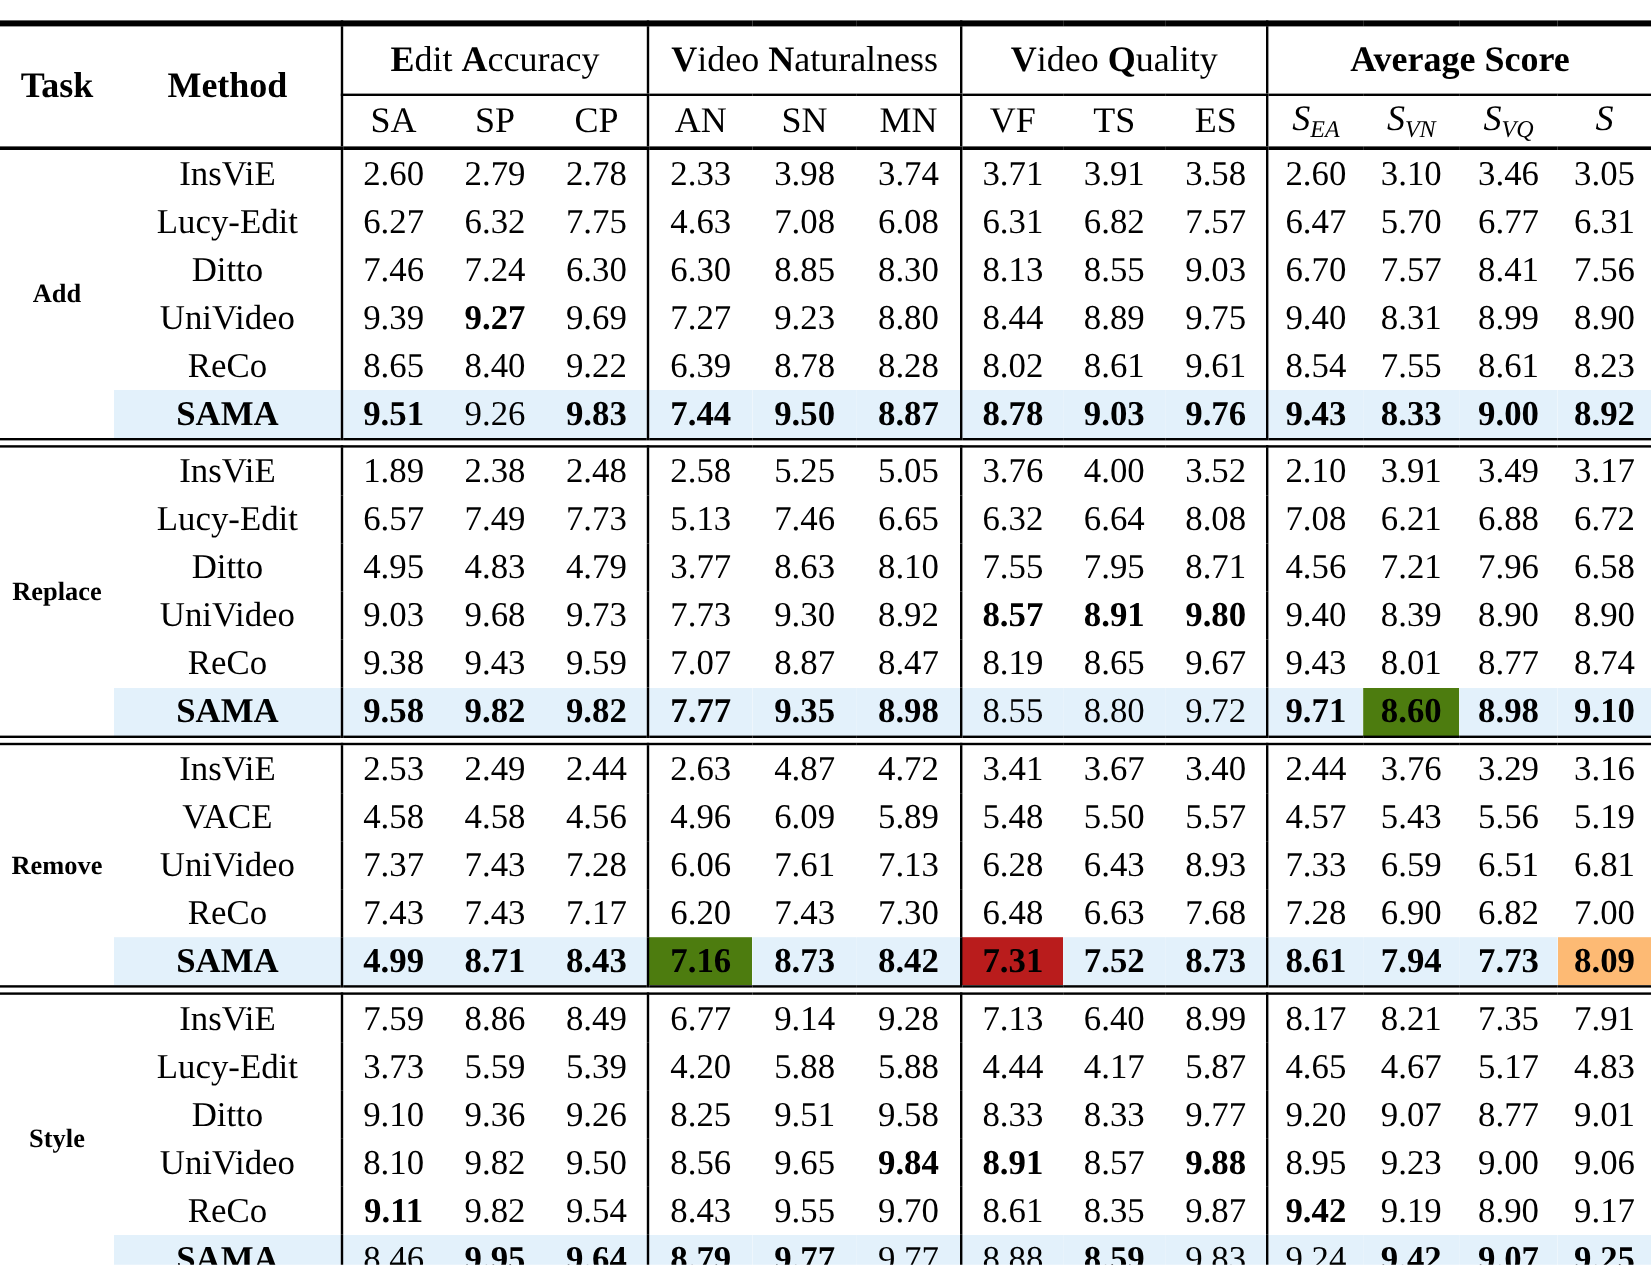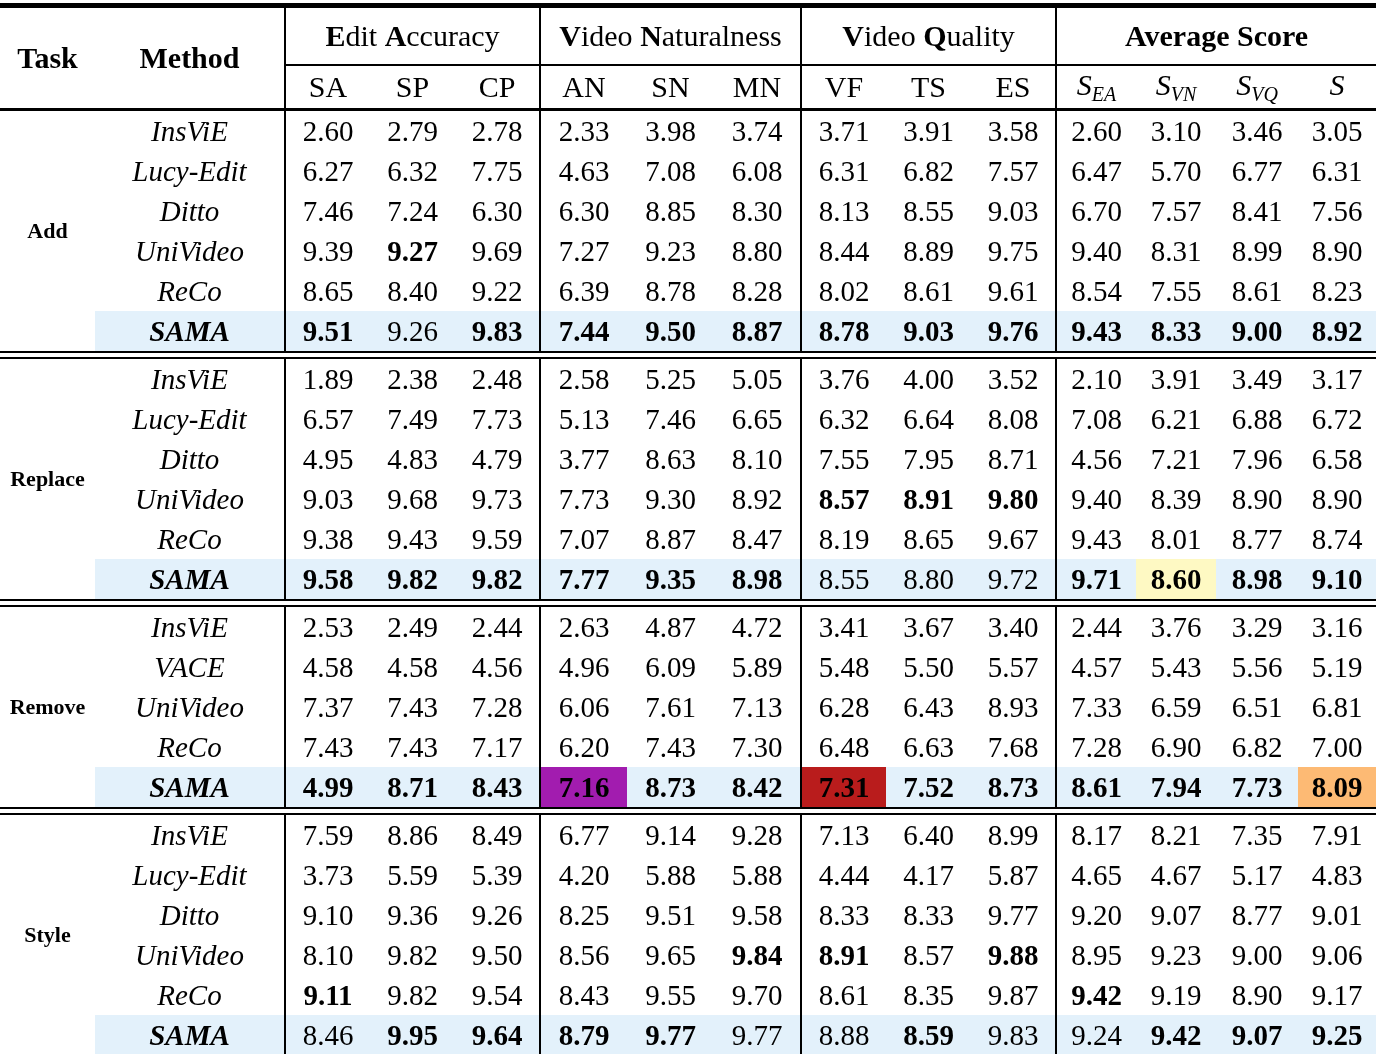--- a/index.html
+++ b/index.html
@@ -1,34 +1,34 @@
 <!DOCTYPE html>
 <html><head>
 <meta charset="utf-8">
 <style>
   html,body{margin:0;padding:0;background:#ffffff;}
   .page{
     width:1376px;height:1054px;background:#ffffff;box-sizing:border-box;
-    padding-top:3px;font-family:"Liberation Serif","DejaVu Serif",serif;color:#000;
+    padding-top:17px;font-family:"Liberation Serif","DejaVu Serif",serif;color:#000;
   }
   table{
     border-collapse:collapse;table-layout:fixed;width:1376px;
     border-top:5px solid #000;border-bottom:5px solid #000;
   }
   th,td{padding:0;margin:0;text-align:center;vertical-align:middle;font-weight:normal;overflow:hidden;white-space:nowrap;}
   .b{font-weight:bold;}
   .vl{border-left:2px solid #000;}
   .group-h{font-size:30px;height:56px;border-bottom:2px solid #000;}
   .task-h,.method-h{font-size:30px;font-weight:bold;border-bottom:3px solid #000;}
   .sub-h{font-size:30px;height:42px;border-bottom:3px solid #000;}
   .ital{font-style:italic;}
   .subscr{font-size:20px;font-style:italic;vertical-align:-6px;letter-spacing:0px;margin-top:44px;}
   td{font-size:29px;height:40px;line-height:40px;}
   .task-cell{font-size:22px;font-weight:bold;}
-  .method-cell{font-size:29px;font-style:italic;}
+  .method-cell{font-size:29px;}
   .sep td{height:4px;line-height:4px;border-top:2px solid #000;border-bottom:2px solid #000;background:#fff;}
 </style>
 </head>
 <body>
 
 <div class="page">
   <table id="results-table">
     <colgroup id="table-colgroup">
         <col style="width: 95px;">
         <col style="width: 190px;">
@@ -258,21 +258,21 @@
           <td class="vl b" style="background: rgb(227, 241, 251);">9.58</td>
           <td class="b" style="background: rgb(227, 241, 251);">9.82</td>
           <td class="b" style="background: rgb(227, 241, 251);">9.82</td>
           <td class="vl b" style="background: rgb(227, 241, 251);">7.77</td>
           <td class="b" style="background: rgb(227, 241, 251);">9.35</td>
           <td class="b" style="background: rgb(227, 241, 251);">8.98</td>
           <td class="vl " style="background: rgb(227, 241, 251);">8.55</td>
           <td style="background: rgb(227, 241, 251);">8.80</td>
           <td style="background: rgb(227, 241, 251);">9.72</td>
           <td class="vl b" style="background: rgb(227, 241, 251);">9.71</td>
-          <td class="b" style="background: #fef9c3; margin-top: 40px;">8.60</td>
+          <td class="b" style="background: #4d7c0f; margin-top: 40px;">8.60</td>
           <td class="b" style="background: rgb(227, 241, 251);">8.98</td>
           <td class="b" style="background: rgb(227, 241, 251);">9.10</td>
         </tr>
         <tr class="sep">
           <td colspan="15"></td>
         </tr>
         <tr>
           <td class="task-cell" rowspan="5">Remove</td>
           <td class="method-cell">InsViE</td>
           <td class="vl ">2.53</td>
@@ -335,21 +335,21 @@
           <td class="vl ">7.28</td>
           <td>6.90</td>
           <td>6.82</td>
           <td>7.00</td>
         </tr>
         <tr class="hl">
           <td class="method-cell b" style="background: rgb(227, 241, 251);">SAMA</td>
           <td class="vl b" style="background: rgb(227, 241, 251);">4.99</td>
           <td class="b" style="background: rgb(227, 241, 251);">8.71</td>
           <td class="b" style="background: rgb(227, 241, 251);">8.43</td>
-          <td class="vl b" style="background: #a21caf;">7.16</td>
+          <td class="vl b" style="background: #4d7c0f;">7.16</td>
           <td class="b" style="background: rgb(227, 241, 251);">8.73</td>
           <td class="b" style="background: rgb(227, 241, 251);">8.42</td>
           <td class="vl b" style="background: #b91c1c;">7.31</td>
           <td class="b" style="background: rgb(227, 241, 251);">7.52</td>
           <td class="b" style="background: rgb(227, 241, 251);">8.73</td>
           <td class="vl b" style="background: rgb(227, 241, 251);">8.61</td>
           <td class="b" style="background: rgb(227, 241, 251);">7.94</td>
           <td class="b" style="background: rgb(227, 241, 251);">7.73</td>
           <td class="b" style="background: #fdba74;">8.09</td>
         </tr>

